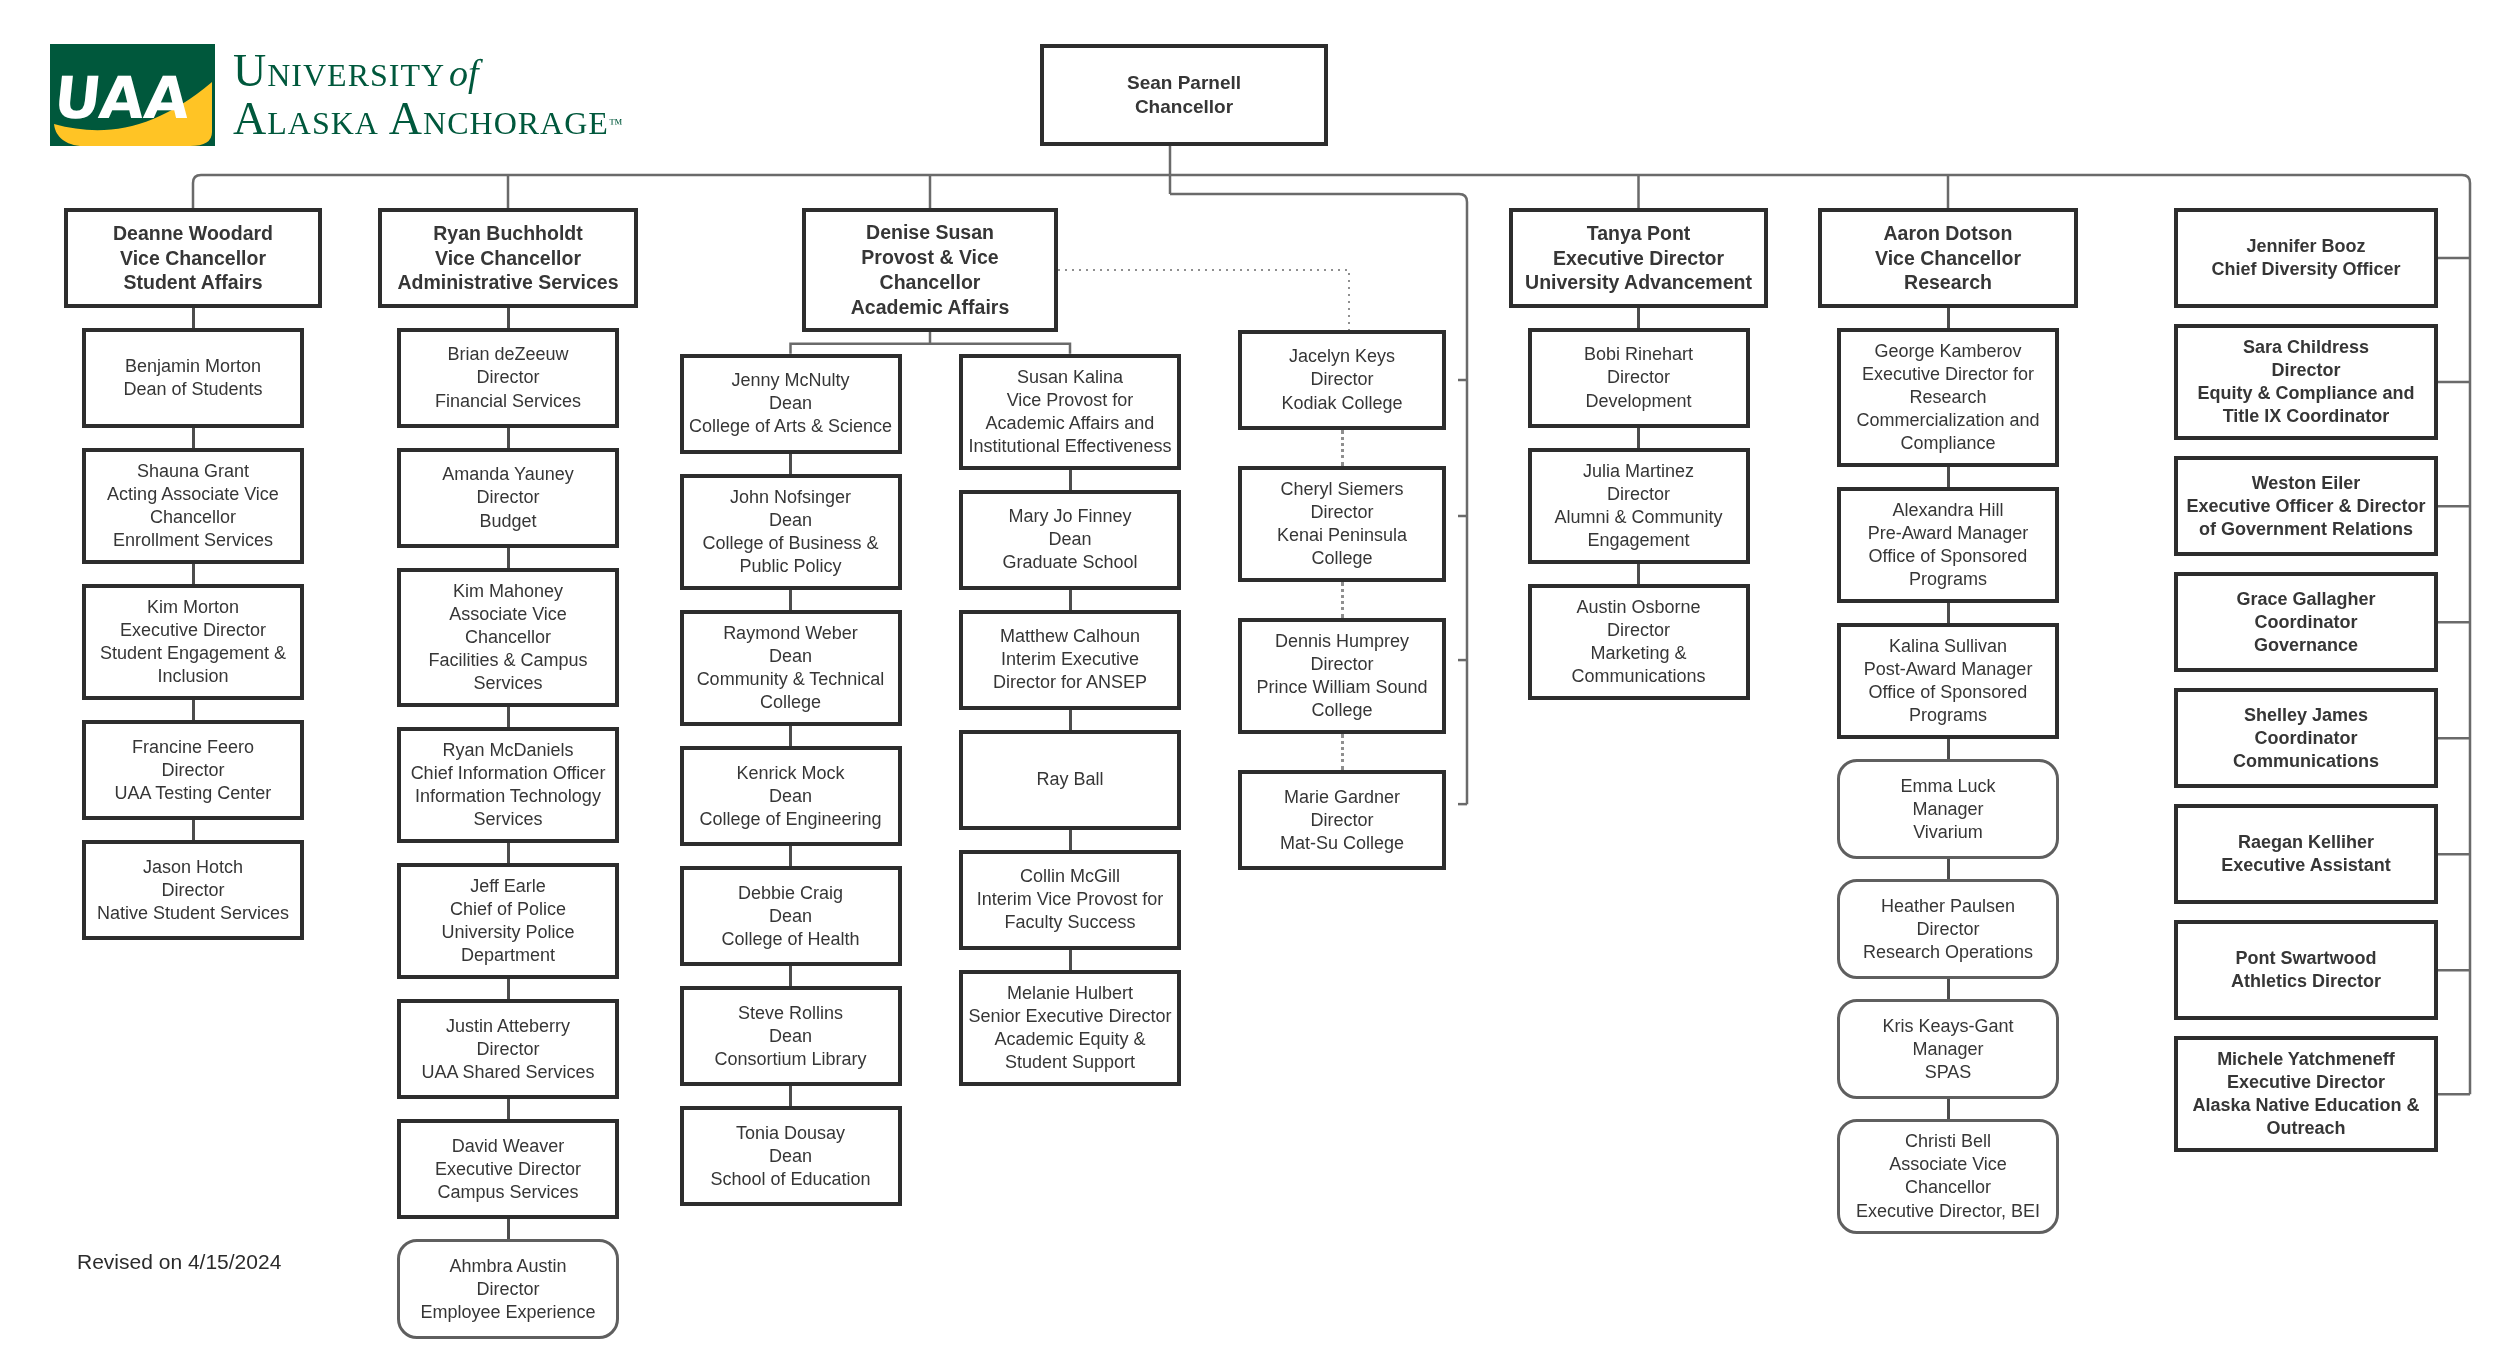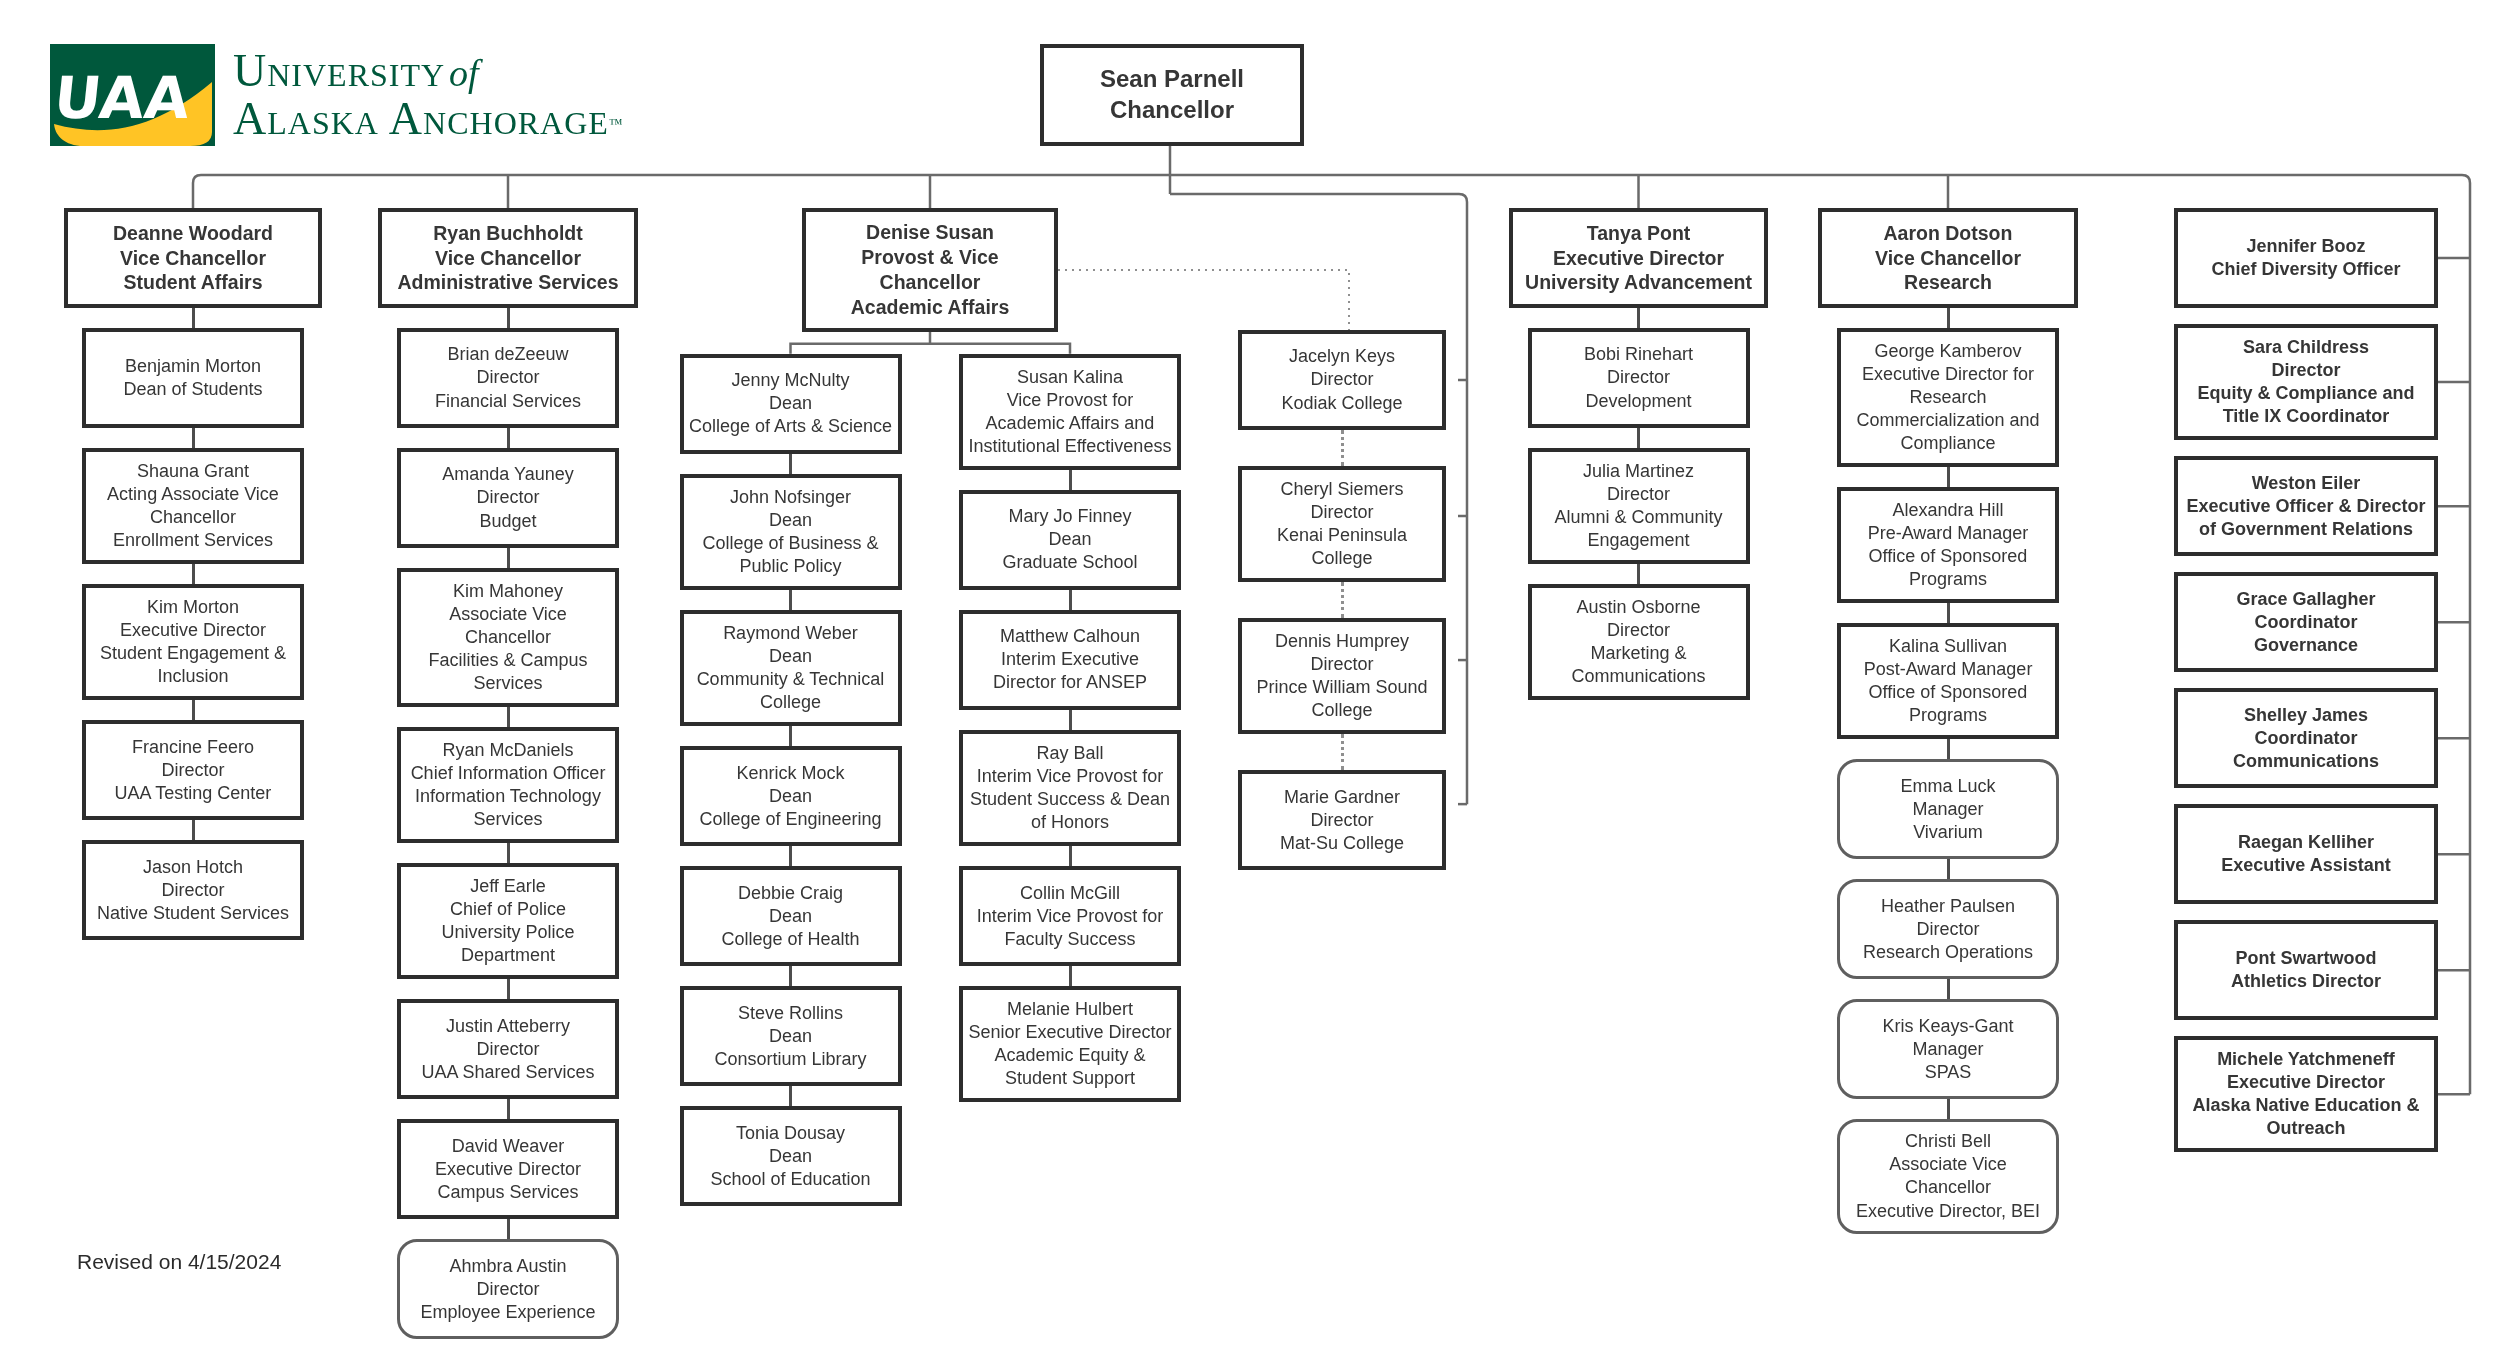--- a/index.html
+++ b/index.html
@@ -19,22 +19,22 @@
          padding:8px 5px; font-size:18px; line-height:1.28; color:#363636; }
   .box--header { width:100%; font-weight:bold; font-size:19.5px; }
   #aa-wrap .box--header { width:256px; }
   .box--rounded { border:3px solid #5f5f5f; border-radius:20px; }
   .col--bold-full .box { width:100%; font-weight:bold;margin-left:32px; }
   .col[data-column="community-colleges"] .box { width:100%; }
 
   .vconn { width:0; border-left:3px solid #4d4d4d; height:20px; }
   .vconn--dotted { border-left:3px dotted #8f8f8f; height:36px; }
 
-  .box--chancellor { position:absolute; left:1040px; top:44px; width:264px; min-height:102px;
-                     font-weight:bold; font-size:24px; }
+  .box--chancellor { position:absolute; left:1040px; top:44px; width:288px; min-height:102px;
+                     font-weight:bold; font-size:19px; }
 
   .logo { position:absolute; left:50px; top:44px; display:flex; align-items:center; }
   .wordmark { margin-left:18px; color:#00583C; font-family:"Liberation Serif", serif; }
   .wm-caps { font-variant:small-caps; font-size:46px; letter-spacing:1px; }
   .wm-of { font-style:italic; font-size:38px; }
   .wm-line1, .wm-line2 { line-height:1.05; }
   .wm-tm { font-size:14px; vertical-align:super; }
 
   .footer-note { position:absolute; left:77px; top:1250px; font-size:21px; color:#2b2b2b; }
 </style>
@@ -239,21 +239,20 @@
           <div>Graduate School</div>
         </div>
         <div class="vconn"></div>
         <div class="box">
           <div>Matthew Calhoun</div>
           <div>Interim Executive Director for ANSEP</div>
         </div>
         <div class="vconn"></div>
         <div class="box">
           <div>Ray Ball</div>
-          <div>Interim Vice Provost for Student Success &amp; Dean of Honors</div>
         </div>
         <div class="vconn"></div>
         <div class="box">
           <div>Collin McGill</div>
           <div>Interim Vice Provost for Faculty Success</div>
         </div>
         <div class="vconn"></div>
         <div class="box">
           <div>Melanie Hulbert</div>
           <div>Senior Executive Director</div>

